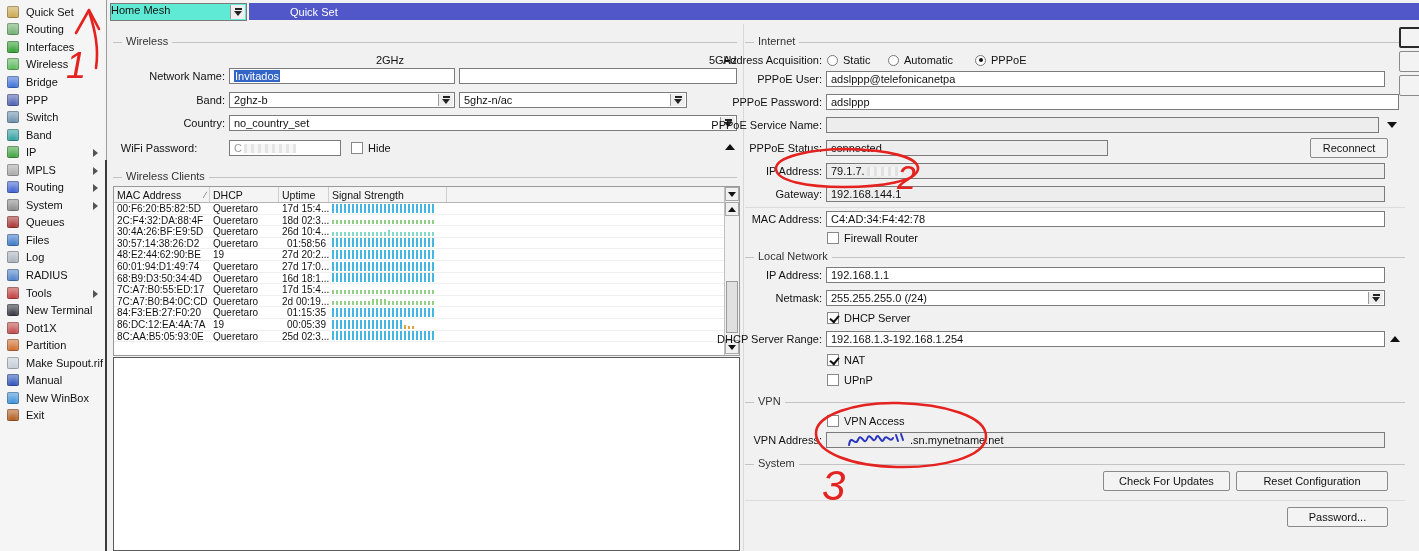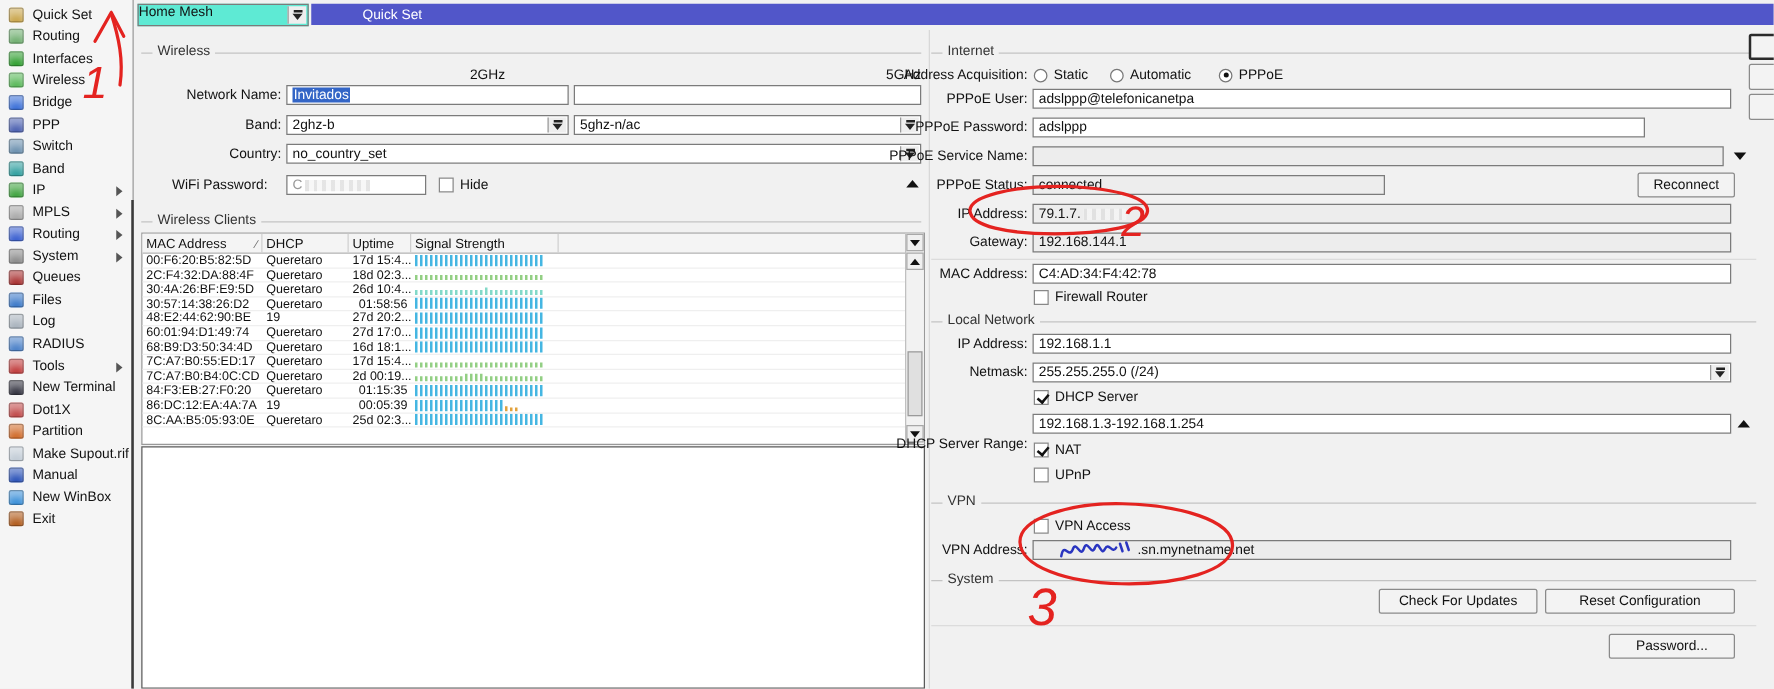--- a/index.html
+++ b/index.html
@@ -224,34 +224,34 @@
   <span></span>
 </div>
 
 <div class="flabel" style="left:115px;top:92px;width:110px;">
     <span>Band:</span>
   </div>
 <div class="field" style="left:229px;top:92px;width:226px;">
   <span>2ghz-b</span>
   <span class="dbtn"></span>
 </div>
-<div class="field" style="left:459px;top:92px;width:278px;">
+<div class="field" style="left:459px;top:92px;width:228px;">
   <span>5ghz-n/ac</span>
   <span class="dbtn"></span>
 </div>
 
 <div class="flabel" style="left:115px;top:115px;width:110px;">
     <span>Country:</span>
   </div>
 <div class="field" style="left:229px;top:115px;width:508px;">
   <span>no_country_set</span>
   <span class="dbtn"></span>
 </div>
 
-<div class="flabel" style="left:104px;top:140px;width:110px;">
+<div class="flabel" style="left:104px;top:140px;width:110px;justify-content:center;">
     <span>WiFi Password:</span>
   </div>
 <div class="field" style="left:229px;top:140px;width:112px;">
   <span style="color:#9a9a9a">C</span>
   <span class="redact"></span>
 </div>
 <div class="cb-row" style="left:351px;top:141px;">
   <span class="checkbox" data-checked="false"></span>
   <span>Hide</span>
 </div>
@@ -711,21 +711,21 @@
 <div class="flabel" style="left:700px;top:71px;width:122px;">
     <span>PPPoE User:</span>
   </div>
 <div class="field" style="left:826px;top:71px;width:559px;">
     <span>adslppp@telefonicanetpa</span>
   </div>
 
 <div class="flabel" style="left:700px;top:94px;width:122px;">
     <span>PPPoE Password:</span>
   </div>
-<div class="field" style="left:826px;top:94px;width:490px;">
+<div class="field" style="left:826px;top:94px;width:573px;">
     <span>adslppp</span>
   </div>
 
 <div class="flabel" style="left:700px;top:117px;width:122px;">
     <span>PPPoE Service Name:</span>
   </div>
 <div class="field readonly" style="left:826px;top:117px;width:553px;">
     <span></span>
   </div>
 <span class="tri-down" style="left:1387px;top:122px;"></span>
@@ -786,21 +786,21 @@
 <div class="field" style="left:826px;top:290px;width:559px;">
   <span>255.255.255.0 (/24)</span>
   <span class="dbtn"></span>
 </div>
 
 <div class="cb-row" style="left:827px;top:311px;">
   <span class="checkbox" data-checked="true"></span>
   <span>DHCP Server</span>
 </div>
 
-<div class="flabel" style="left:700px;top:347px;width:122px;">
+<div class="flabel" style="left:700px;top:331px;width:122px;">
     <span>DHCP Server Range:</span>
   </div>
 <div class="field" style="left:826px;top:331px;width:559px;">
     <span>192.168.1.3-192.168.1.254</span>
   </div>
 <span class="tri-up" style="left:1390px;top:336px;"></span>
 
 <div class="cb-row" style="left:827px;top:353px;">
   <span class="checkbox" data-checked="true"></span>
   <span>NAT</span>

